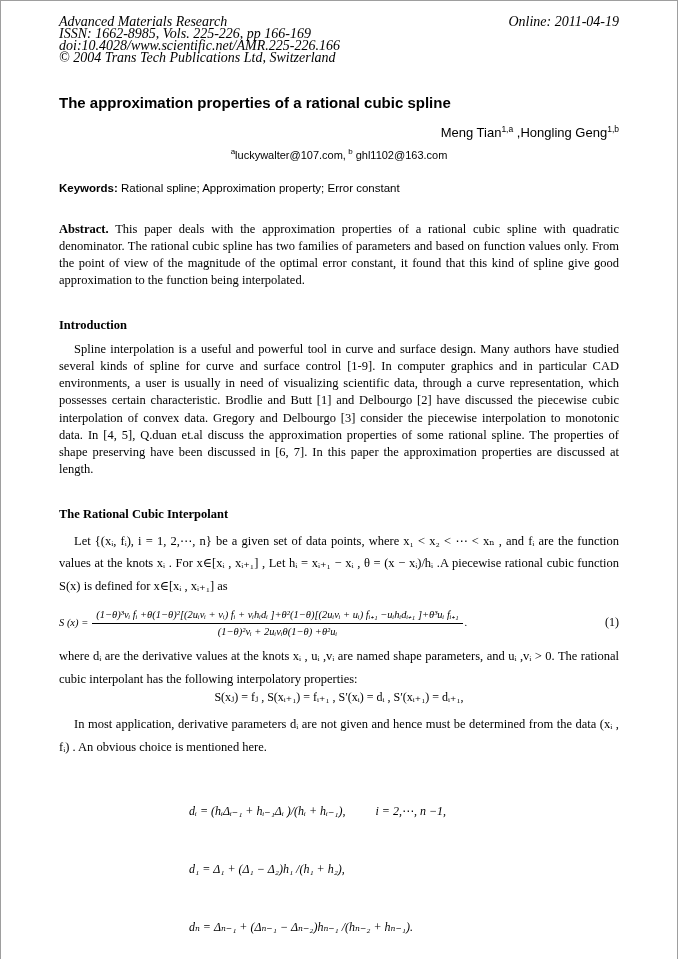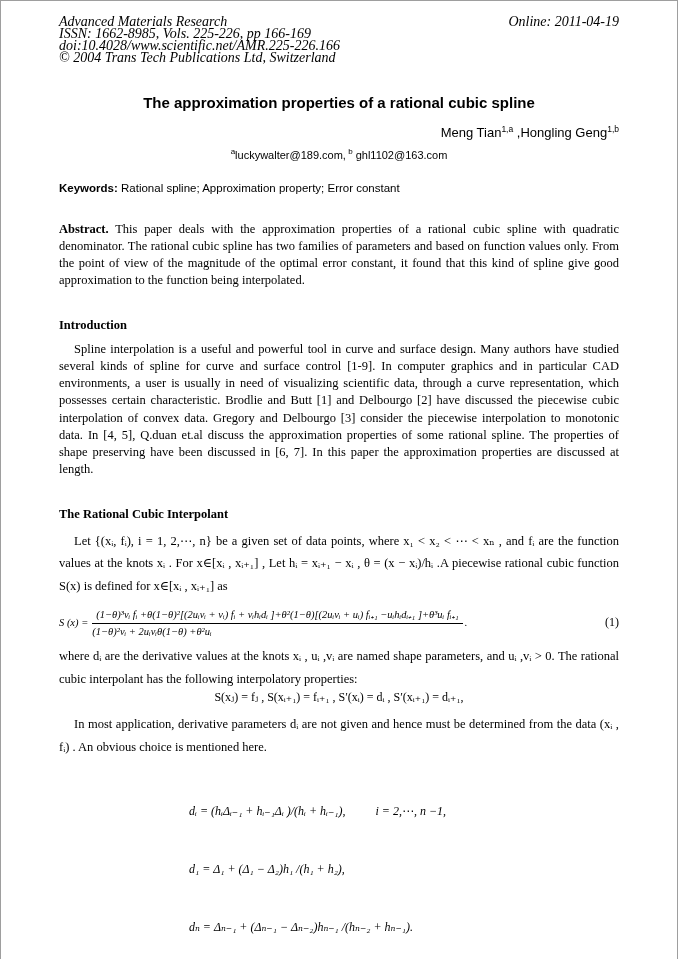--- a/index.html
+++ b/index.html
@@ -8,42 +8,42 @@
     width:678px; min-height:959px; margin:0 auto; background:#ffffff;
     border:1px solid #9e9e9e;
     padding:15px 58px 40px 58px;
     font-family:"Liberation Serif", "DejaVu Serif", "DejaVu Sans", serif;
     color:#000;
   }
   .page-header { display:flex; justify-content:space-between; align-items:flex-start;
     font-style:italic; font-size:14px; line-height:12px; }
   .header-left div { white-space:nowrap; }
   .header-right { white-space:nowrap; }
-  .title { margin-top:30px; text-align:center; font-family:"Liberation Sans", "DejaVu Sans", sans-serif;
+  .title { margin-top:30px; font-family:"Liberation Sans", "DejaVu Sans", sans-serif;
     font-weight:bold; font-size:15px; }
   .authors { margin-top:13px; text-align:right; font-family:"Liberation Sans", "DejaVu Sans", sans-serif;
     font-size:13px; }
   .authors sup { font-size:8.5px; }
   .affiliation { margin-top:12px; text-align:center; font-family:"Liberation Sans", "DejaVu Sans", sans-serif;
     font-size:11px; }
   .affiliation sup, .emails sup { font-size:8px; }
   .emails { margin-top:7px; text-align:center; font-family:"Liberation Sans", "DejaVu Sans", sans-serif;
     font-size:11px; }
   .keywords { margin-top:20px; font-family:"Liberation Sans", "DejaVu Sans", sans-serif;
     font-size:11.5px; line-height:1.35; text-align:justify; }
   .bold-label { font-weight:bold; }
   .body-text { font-size:12.5px; line-height:1.38; text-align:justify; }
   .abstract { margin-top:24px; }
   .section-heading { margin-top:28px; font-size:12.5px; font-weight:bold; }
   .para { margin-top:8px; text-indent:15px; }
   .math-para { line-height:1.8; }
   .no-indent { text-indent:0; }
   .equation { display:flex; align-items:center; margin-top:10px; font-style:italic;
     font-size:10.5px;font-family:Liberation Serif, serif; }
-  .frac { display:inline-flex; flex-direction:column; text-align:left; margin-left:4px; }
+  .frac { display:inline-flex; flex-direction:column; text-align:center; margin-left:4px; }
   .frac-num, .frac-den { white-space:nowrap; }
   .frac-num { border-bottom:1px solid #000; padding:0 4px 2px 4px; }
   .frac-den { padding-top:2px; }
   .eq-lhs { white-space:nowrap; }
   .eq-period { margin-left:2px; }
   .eq-number { margin-left:auto; font-style:normal; font-size:12px; }
   .properties-line { margin-top:0; text-align:center; font-size:12px; }
   .eq2-wrap { position:relative; margin-top:6px; }
   .eq2-lines { margin-left:130px; font-style:italic; font-size:12px; line-height:1.6;
     white-space:pre; }
@@ -61,21 +61,21 @@
       <div>© 2004 Trans Tech Publications Ltd, Switzerland</div>
     </div>
     <div class="header-right">Online: 2011-04-19</div>
   </div>
 
   <h1 class="title">The approximation properties of a rational cubic spline</h1>
 
   <div class="authors"><span>Meng Tian</span><sup>1,a</sup><span> ,</span><span>Hongling Geng</span><sup>1,b</sup></div>
 
 
-  <div class="emails"><sup>a</sup><span>luckywalter@189.com,</span><sup> b</sup><span> ghl1102@163.com</span></div>
+  <div class="emails"><sup>a</sup><span>luckywalter@107.com,</span><sup> b</sup><span> ghl1102@163.com</span></div>
 
   <p class="keywords"><span class="bold-label">Keywords:</span><span> Rational spline; Approximation property; Error constant</span></p>
 
   <p class="body-text abstract"><span class="bold-label">Abstract.</span><span> This paper deals with the approximation properties of a rational cubic spline with quadratic denominator. The rational cubic spline has two families of parameters and based on function values only. From the point of view of the magnitude of the optimal error constant, it found that this kind of spline give good approximation to the function being interpolated.</span></p>
 
   <h2 class="section-heading">Introduction</h2>
 
   <p class="body-text para">Spline interpolation is a useful and powerful tool in curve and surface design. Many authors have studied several kinds of spline for curve and surface control [1-9]. In computer graphics and in particular CAD environments, a user is usually in need of visualizing scientific data, through a curve representation, which possesses certain characteristic. Brodlie and Butt [1] and Delbourgo [2] have discussed the piecewise cubic interpolation of convex data. Gregory and Delbourgo [3] consider the piecewise interpolation to monotonic data. In [4, 5], Q.duan et.al discuss the approximation properties of some rational spline. The properties of shape preserving have been discussed in [6, 7]. In this paper the approximation properties are discussed at length.</p>
 
   <h2 class="section-heading">The Rational Cubic Interpolant</h2>

